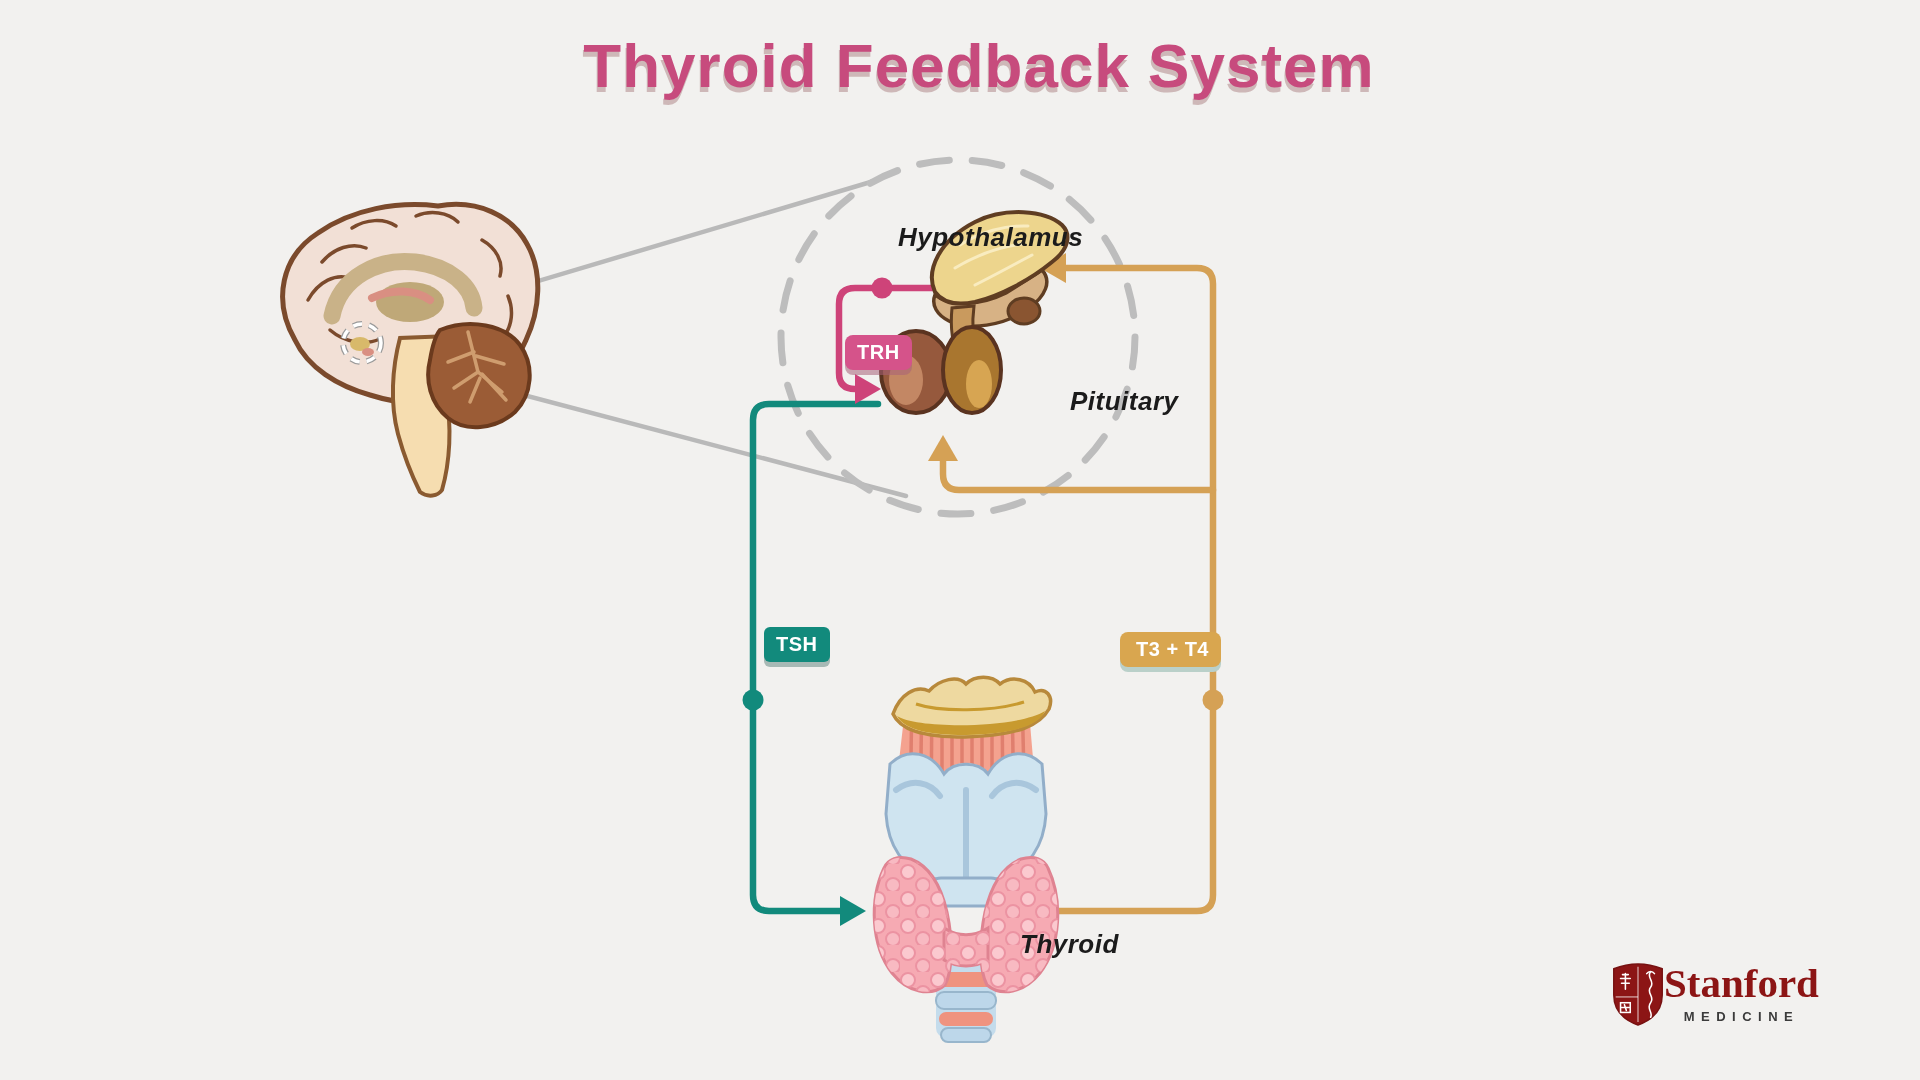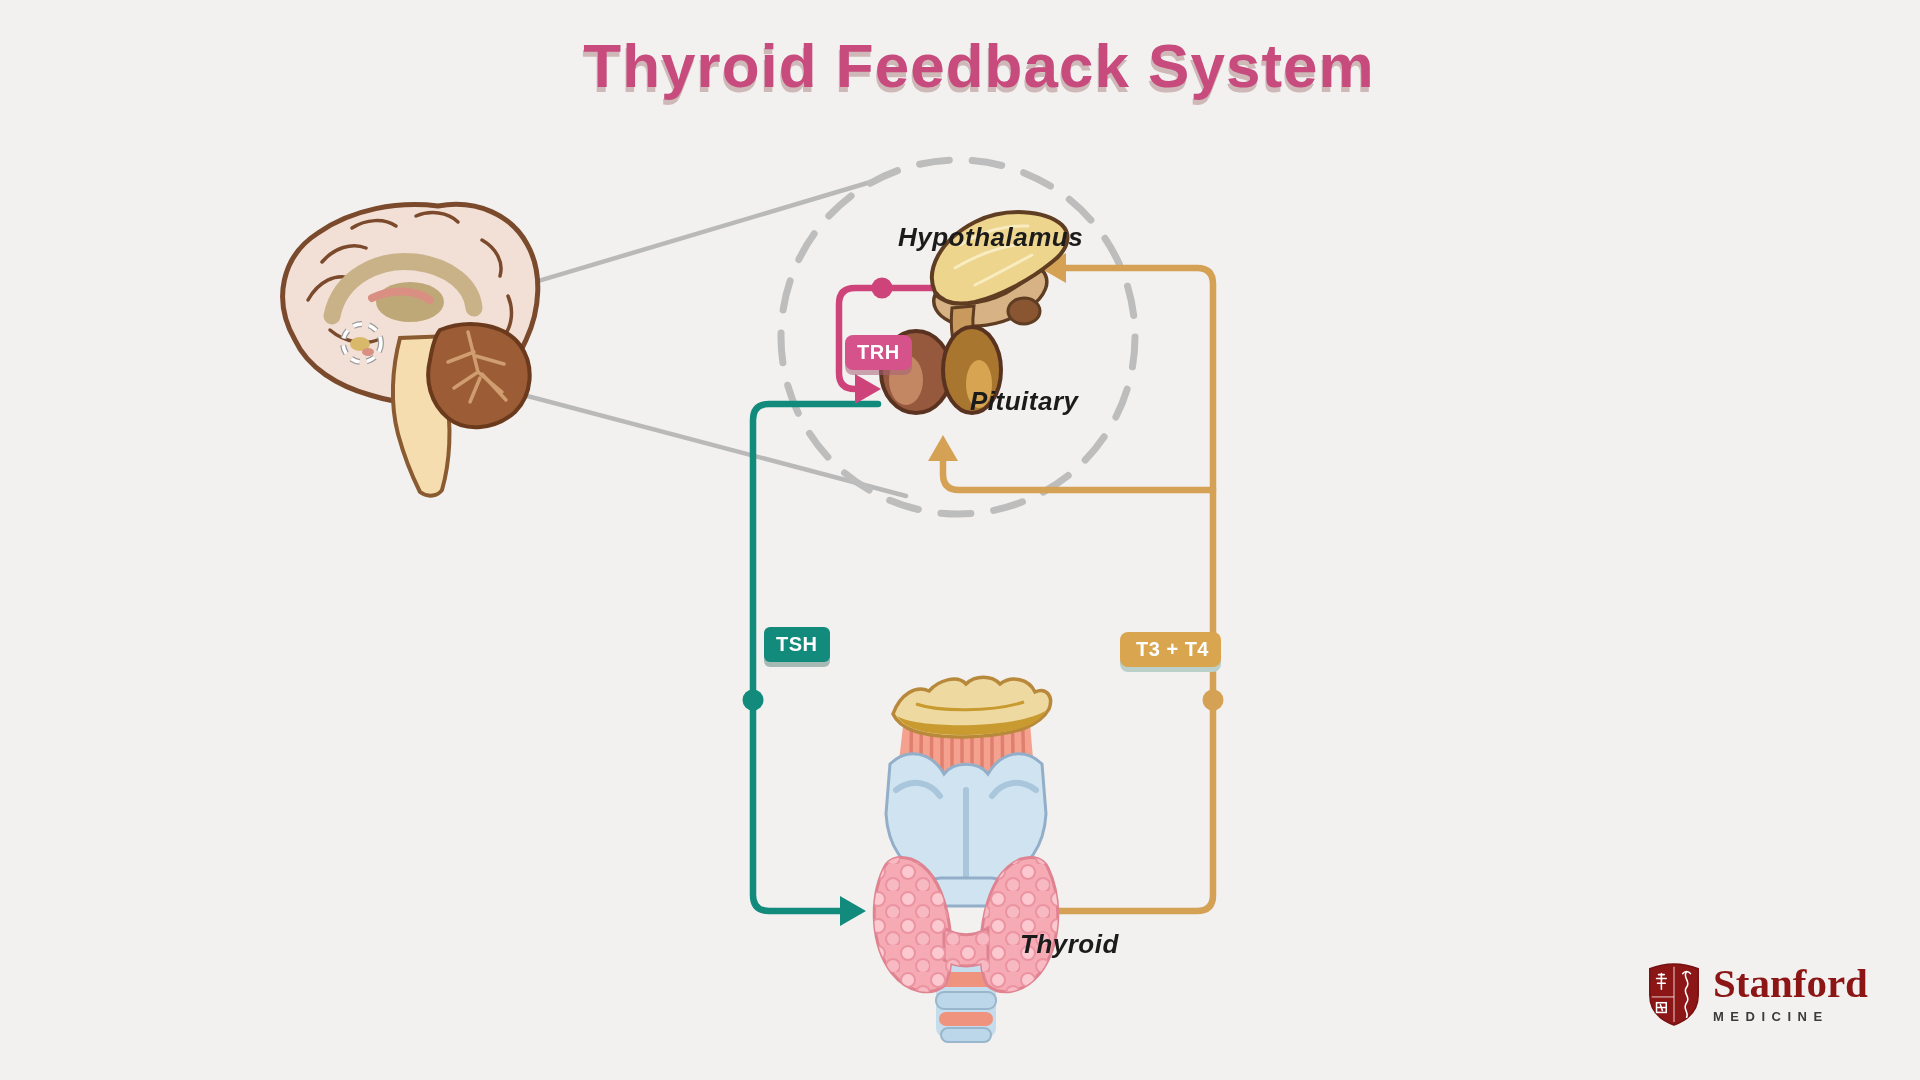--- a/index.html
+++ b/index.html
@@ -20,33 +20,33 @@
   }
   .organ-label{
     position:absolute;
     font-family:"Liberation Sans", sans-serif;
     font-style:italic;font-weight:700;
     font-size:26px;color:#1b1b1b;letter-spacing:0.5px;
     white-space:nowrap;
     margin-left:36px;
   }
   .label-hypothalamus{left:862px;top:222px;}
-  .label-pituitary{left:934px;top:386px;}
+  .label-pituitary{left:1034px;top:386px;}
   .label-thyroid{left:984px;top:929px;}
   .badge{
     position:absolute;
     color:#ffffff;font-weight:700;font-size:20px;letter-spacing:0.5px;
     padding:6px 12px;border-radius:8px;white-space:nowrap;
   }
   .badge-trh{left:845px;top:335px;background:#d5538a;box-shadow:0 5px 0 rgba(168,96,120,0.55);}
   .badge-tsh{left:764px;top:627px;background:#128a7c;box-shadow:0 5px 0 rgba(92,130,124,0.5);border-radius:6px;}
   .badge-t3t4{left:1120px;top:632px;background:#d9a64f;box-shadow:0 5px 0 #bad0c9;padding-left:16px;}
   .logo{
-    position:absolute;left:1648px;top:962px;
-    display:flex;align-items:center;gap:13px;
+    position:absolute;left:1612px;top:962px;
+    display:flex;align-items:center;text-align:center;
   }
   .logo-text{display:flex;flex-direction:column;}
   .logo-wordmark{
     font-family:"Liberation Serif", serif;
     font-size:41px;font-weight:600;color:#8c1515;line-height:0.95;
   }
   .logo-subtitle{
     font-family:"Liberation Sans", sans-serif;
     font-size:13px;font-weight:700;color:#3b3b3b;
     letter-spacing:6.5px;margin-top:7px;

